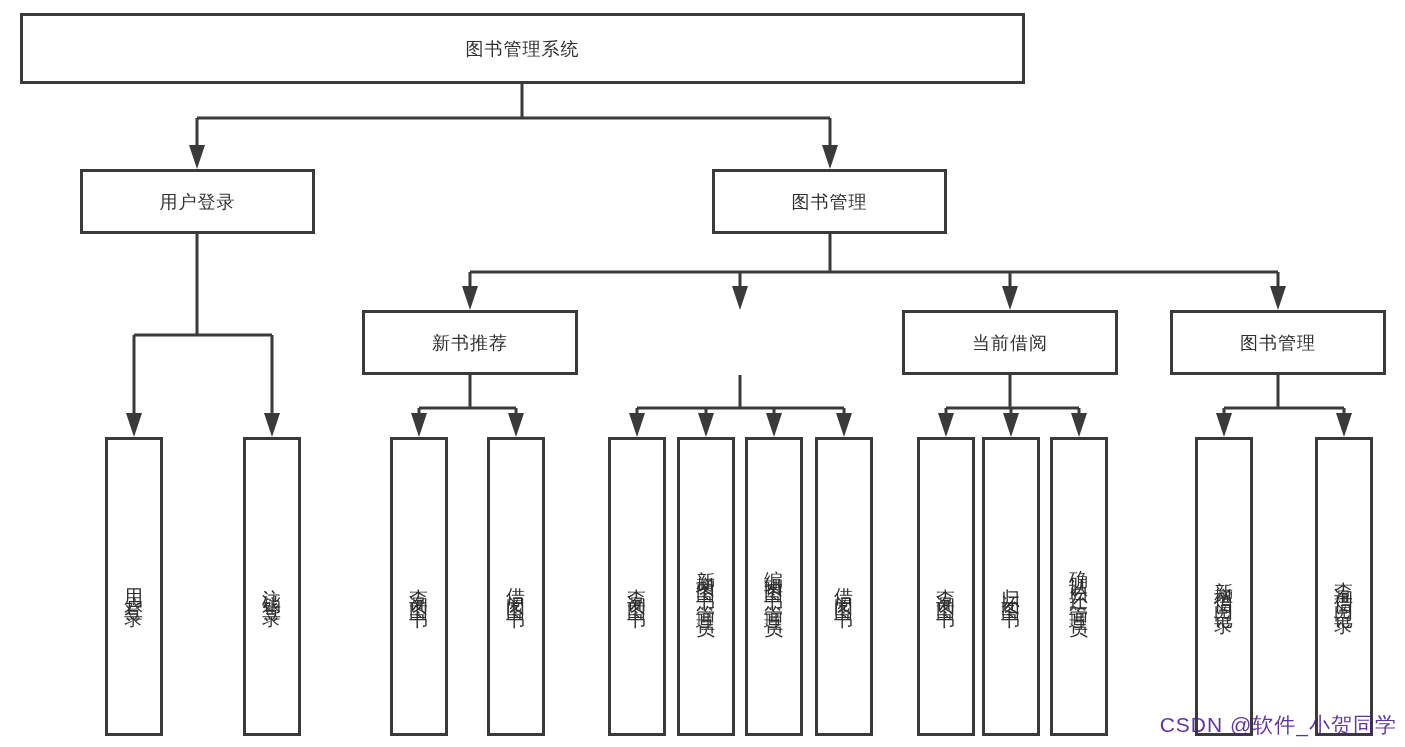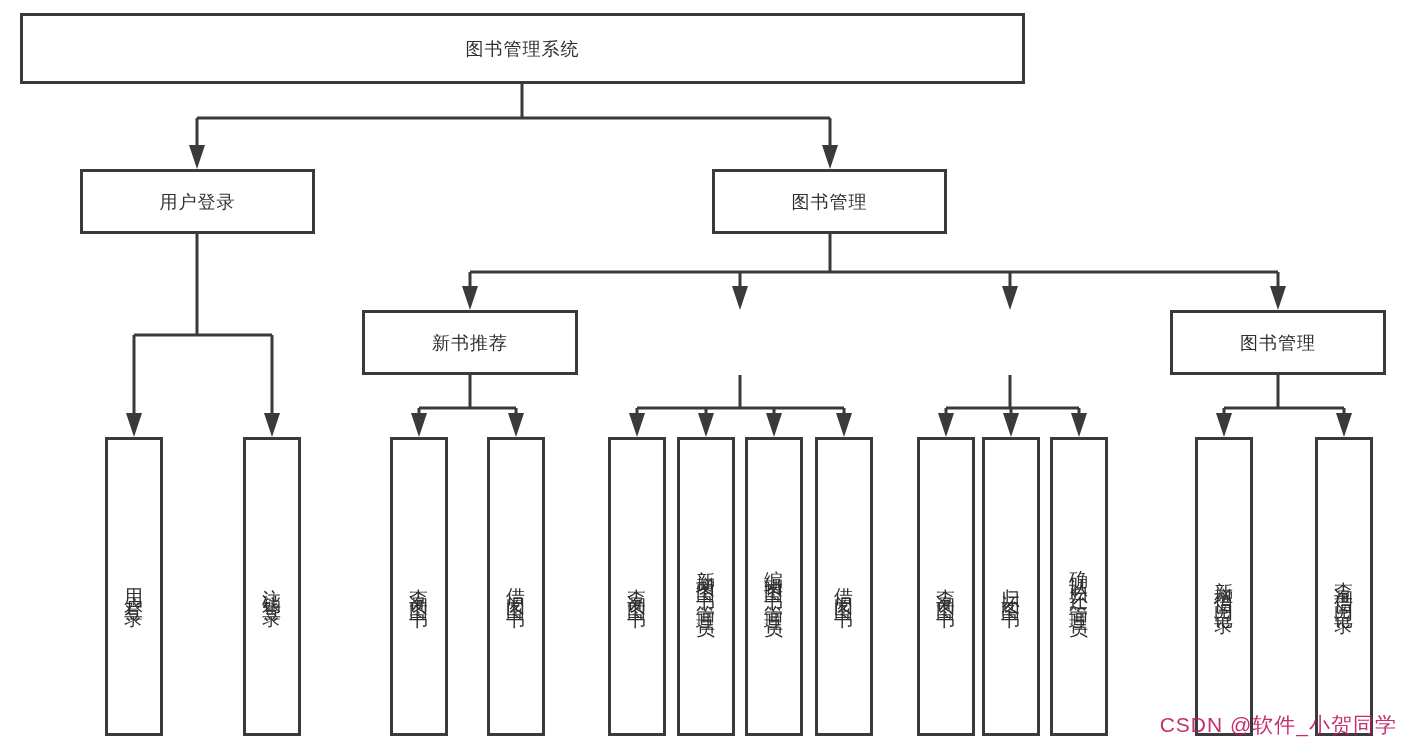--- a/index.html
+++ b/index.html
@@ -15,21 +15,21 @@
   .hbox span{font-size:18px;letter-spacing:1px;white-space:nowrap;}
   .root-box span{font-size:18px;letter-spacing:1px;}
   .vbox{width:58px;height:299px;top:437px;}
   .vbox span{
     writing-mode:vertical-rl;text-orientation:upright;
     font-size:19px;letter-spacing:7px;line-height:1;white-space:nowrap;
   }
   .lvl2{top:169px;width:235px;height:65px;}
   .lvl3{top:310px;width:216px;height:65px;align-items:center;}
   .watermark{
-    position:absolute;right:8px;bottom:8px;font-size:21px;color:#be185d;
+    position:absolute;right:8px;bottom:8px;font-size:21px;color:#4c1d95;
     letter-spacing:1px;opacity:.9;
   }
 </style>
 </head>
 <body>
 
 <div class="stage">
 
   <svg class="wires" viewBox="0 0 1405 747" xmlns="http://www.w3.org/2000/svg">
     <g stroke="#3a3a3a" stroke-width="3" fill="none">
@@ -71,20 +71,23 @@
   <div class="box hbox lvl2" style="left:80px">
     <span>用户登录</span>
   </div>
   <div class="box hbox lvl2" style="left:712px">
     <span>图书管理</span>
   </div>
 
   <div class="box hbox lvl3" style="left:362px">
     <span>新书推荐</span>
   </div>
+  <div class="box hbox lvl3" style="left:902px">
+    <span>当前借阅</span>
+  </div>
   <div class="box hbox lvl3" style="left:1170px">
     <span>图书管理</span>
   </div>
 
   <div class="box vbox" style="left:105px">
     <span>用户登录</span>
   </div>
   <div class="box vbox" style="left:243px">
     <span>注销登录</span>
   </div>

